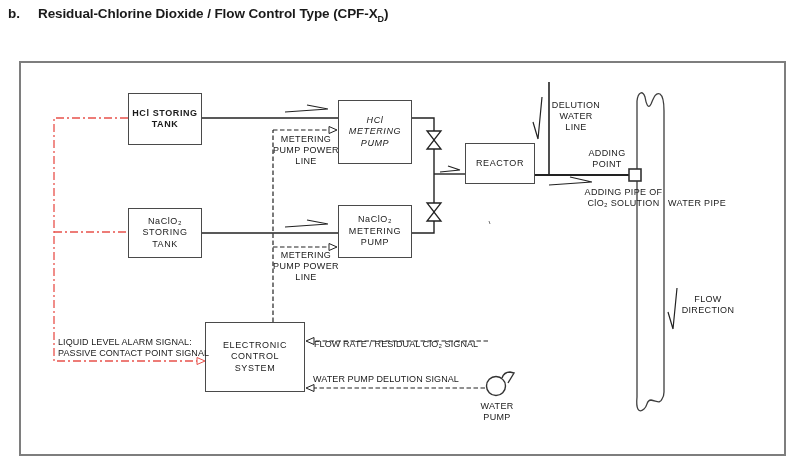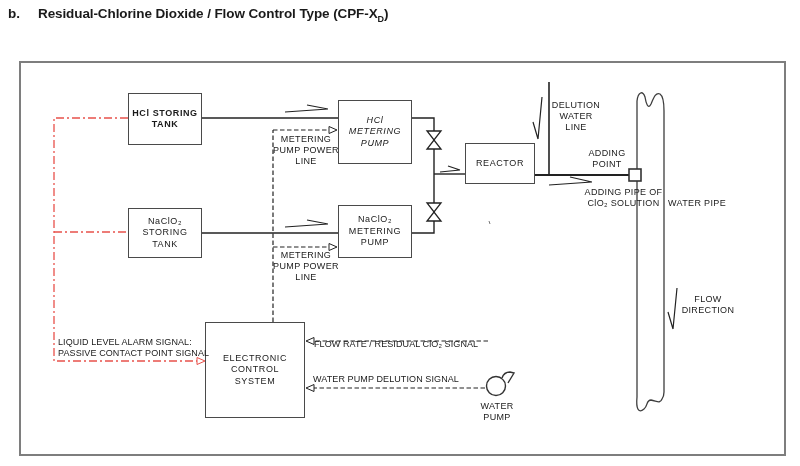--- a/index.html
+++ b/index.html
@@ -102,21 +102,21 @@
 TANK</div>
 <div class="box" style="left:128px;top:208px;width:74px;height:50px;">NaClO₂
 STORING TANK</div>
 <div class="box" style="left:338px;top:100px;width:74px;height:64px;font-style:italic;">HCl
 METERING
 PUMP</div>
 <div class="box" style="left:338px;top:205px;width:74px;height:53px;">NaClO₂
 METERING
 PUMP</div>
 <div class="box" style="left:465px;top:143px;width:70px;height:41px;">REACTOR</div>
-<div class="box" style="left:205px;top:322px;width:100px;height:96px;">ELECTRONIC
+<div class="box" style="left:205px;top:322px;width:100px;height:70px;">ELECTRONIC
 CONTROL
 SYSTEM</div>
 
 <div class="lbl center" style="left:270px;top:134px;width:72px;">METERING
 PUMP POWER
 LINE</div>
 <div class="lbl center" style="left:270px;top:250px;width:72px;">METERING
 PUMP POWER
 LINE</div>
 <div class="lbl center" style="left:550px;top:100px;width:52px;">DELUTION

